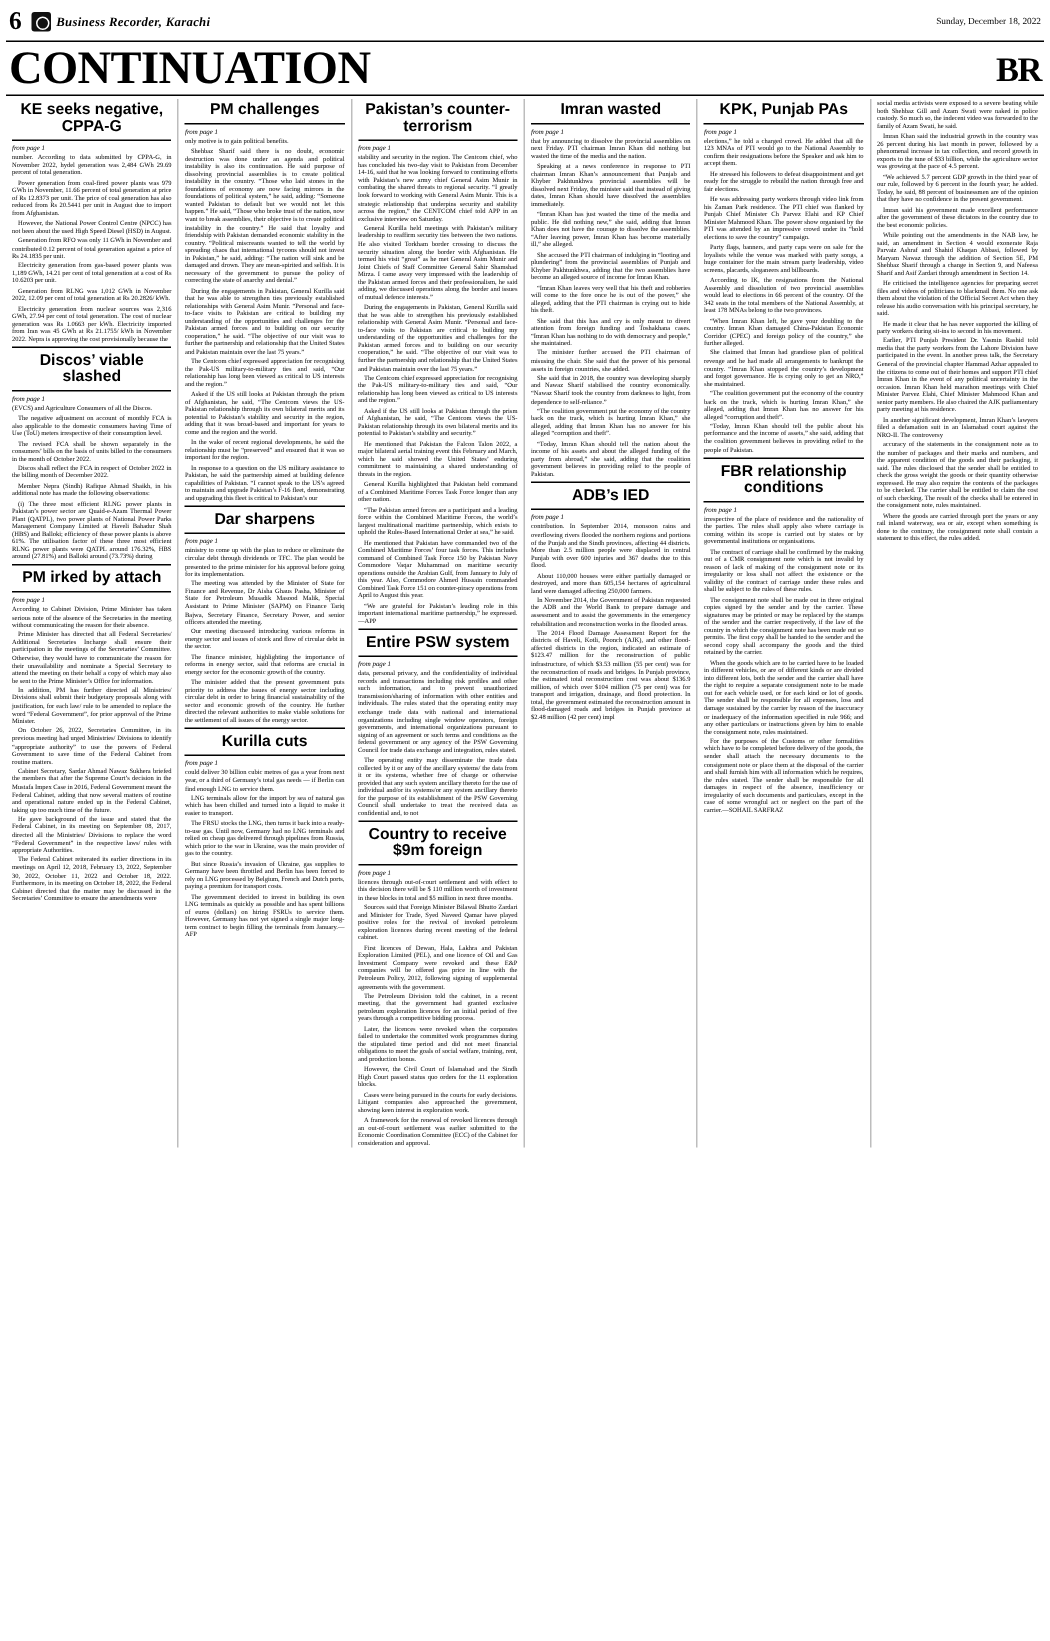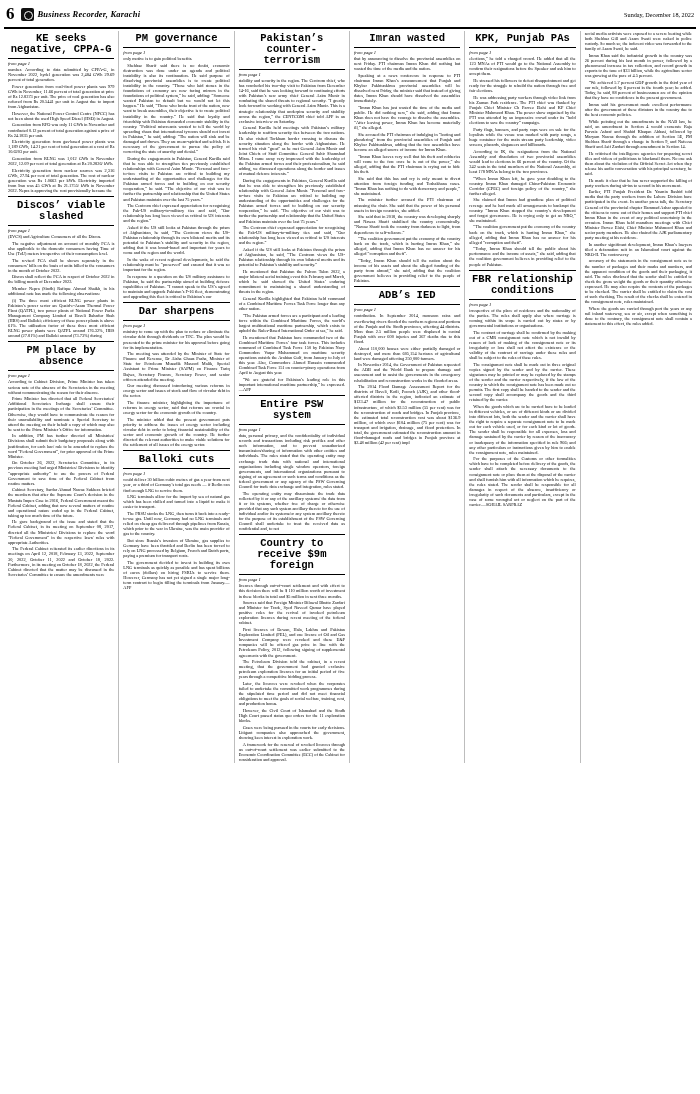--- a/index.html
+++ b/index.html
@@ -18,40 +18,44 @@
   
   .banner{display:flex;align-items:flex-end;justify-content:space-between;padding:0 6px;}
   .banner h1{font-family:"Liberation Serif",serif;font-size:31px;line-height:32px;margin:1px 0 2px 0;font-weight:bold;letter-spacing:-.4px;}
   .banner .br{font-size:23px;font-weight:bold;letter-spacing:-1px;margin-bottom:3px;}
   .rule-heavy{border-top:1.4px solid #000;margin:0 4px;}
 
   
   .grid{display:flex;padding:2px 4px 6px 4px;gap:0;}
   .col{width:16.666%;box-sizing:border-box;padding:0 4px;border-right:.5px solid #bdbdbd;}
   .col:last-child{border-right:none;}
-  h2.headline{font-family:Liberation Mono, monospace;font-weight:bold;font-size:10.5px;line-height:11px;margin:2px 0 3px 0;text-align:center;}
+  h2.headline{font-family:Liberation Sans, sans-serif;font-weight:bold;font-size:10.5px;line-height:11px;margin:2px 0 3px 0;text-align:center;}
   .hl-rule{border-top:.6px solid #000;margin:0 0 2px 0;}
   .from{font-size:4.6px;font-style:italic;margin:2px 0 1px 0;}
   p.body{font-size:4.35px;line-height:5.1px;text-align:justify;margin:0 0 1.5px 0;text-indent:4px;hyphens:auto;}
   p.body.first{text-indent:0;}
   .col-sep{border-top:.6px solid #000;margin:3px 0;}
 </style>
 </head>
 <body>
 
 <div class="page">
 
   <div class="masthead">
     <div class="mast-num">6</div>
     <div class="mast-logo"></div>
     <div class="mast-title">Business Recorder, Karachi</div>
     <div class="mast-date">Sunday, December 18, 2022</div>
   </div>
   <div class="rule-top"></div>
 
+  <div class="banner">
+    <h1>CONTINUATION</h1>
+    <div class="br">BR</div>
+  </div>
   <div class="rule-heavy"></div>
 
   <div class="grid">
 
     <div class="col">
       <h2 class="headline">KE seeks negative, CPPA-G</h2>
       <div class="hl-rule"></div>
       <div class="from">from page 1</div>
       <p class="body first">number. According to data submitted by CPPA-G, in November 2022, hydel generation was 2,484 GWh 29.69 percent of total generation.</p>
       <p class="body">Power generation from coal-fired power plants was 979 GWh in November, 11.66 percent of total generation at price of Rs 12.8373 per unit. The price of coal generation has also reduced from Rs 20.5441 per unit in August due to import from Afghanistan.</p>
@@ -67,35 +71,35 @@
       <div class="hl-rule"></div>
       <div class="from">from page 1</div>
       <p class="body first">(EVCS) and Agriculture Consumers of all the Discos.</p>
       <p class="body">The negative adjustment on account of monthly FCA is also applicable to the domestic consumers having Time of Use (ToU) meters irrespective of their consumption level.</p>
       <p class="body">The revised FCA shall be shown separately in the consumers’ bills on the basis of units billed to the consumers in the month of October 2022.</p>
       <p class="body">Discos shall reflect the FCA in respect of October 2022 in the billing month of December 2022.</p>
       <p class="body">Member Nepra (Sindh) Rafique Ahmad Shaikh, in his additional note has made the following observations:</p>
       <p class="body">(i) The three most efficient RLNG power plants in Pakistan’s power sector are Quaid-e-Azam Thermal Power Plant (QATPL), two power plants of National Power Parks Management Company Limited at Haveli Bahadur Shah (HBS) and Balloki; efficiency of these power plants is above 61%. The utilisation factor of these three most efficient RLNG power plants were QATPL around 176.32%, HBS around (27.81%) and Balloki around (73.73%) during</p>
 
       <div class="col-sep"></div>
-      <h2 class="headline">PM place by absence</h2>
+      <h2 class="headline">PM irked by attach</h2>
       <div class="hl-rule"></div>
       <div class="from">from page 1</div>
       <p class="body first">According to Cabinet Division, Prime Minister has taken serious note of the absence of the Secretaries in the meeting without communicating the reason for their absence.</p>
       <p class="body">Prime Minister has directed that all Federal Secretaries/ Additional Secretaries Incharge shall ensure their participation in the meetings of the Secretaries’ Committee. Otherwise, they would have to communicate the reason for their unavailability and nominate a Special Secretary to attend the meeting on their behalf a copy of which may also be sent to the Prime Minister’s Office for information.</p>
       <p class="body">In addition, PM has further directed all Ministries/ Divisions shall submit their budgetary proposals along with justification, for each law/ rule to be amended to replace the word “Federal Government”, for prior approval of the Prime Minister.</p>
       <p class="body">On October 26, 2022, Secretaries Committee, in its previous meeting had urged Ministries/ Divisions to identify “appropriate authority” to use the powers of Federal Government to save time of the Federal Cabinet from routine matters.</p>
       <p class="body">Cabinet Secretary, Sardar Ahmad Nawaz Sukhera briefed the members that after the Supreme Court’s decision in the Mustafa Impex Case in 2016, Federal Government meant the Federal Cabinet, adding that now several matters of routine and operational nature ended up in the Federal Cabinet, taking up too much time of the future.</p>
       <p class="body">He gave background of the issue and stated that the Federal Cabinet, in its meeting on September 08, 2017, directed all the Ministries/ Divisions to replace the word “Federal Government” in the respective laws/ rules with appropriate Authorities.</p>
       <p class="body">The Federal Cabinet reiterated its earlier directions in its meetings on April 12, 2018, February 13, 2022, September 30, 2022, October 11, 2022 and October 18, 2022. Furthermore, in its meeting on October 18, 2022, the Federal Cabinet directed that the matter may be discussed in the Secretaries’ Committee to ensure the amendments were</p>
       <p class="body"></p>
     </div>
 
     <div class="col">
-      <h2 class="headline">PM governance</h2>
+      <h2 class="headline">PM challenges</h2>
       <div class="hl-rule"></div>
       <div class="from">from page 1</div>
       <p class="body first">only motive is to gain political benefits.</p>
       <p class="body">Shehbaz Sharif said there is no doubt, economic destruction was done under an agenda and political instability is also its continuation. He said purpose of dissolving provincial assemblies is to create political instability in the country. “Those who laid stones in the foundations of economy are now facing mirrors in the foundations of political system,” he said, adding: “Someone wanted Pakistan to default but we would not let this happen.” He said, “Those who broke trust of the nation, now want to break assemblies, their objective is to create political instability in the country.” He said that loyalty and friendship with Pakistan demanded economic stability in the country. “Political miscreants wanted to tell the world by spreading chaos that international tycoons should not invest in Pakistan,” he said, adding: “The nation will sink and be damaged and drown. They are mean-spirited and selfish. It is necessary of the government to pursue the policy of correcting the state of anarchy and denial.”</p>
       <p class="body">During the engagements in Pakistan, General Kurilla said that he was able to strengthen ties previously established relationships with General Asim Munir. “Personal and face-to-face visits to Pakistan are critical to building my understanding of the opportunities and challenges for the Pakistan armed forces and to building on our security cooperation,” he said. “The objective of our visit was to further the partnership and relationship that the United States and Pakistan maintain over the last 75 years.”</p>
       <p class="body">The Centcom chief expressed appreciation for recognising the Pak-US military-to-military ties and said, “Our relationship has long been viewed as critical to US interests and the region.”</p>
       <p class="body">Asked if the US still looks at Pakistan through the prism of Afghanistan, he said, “The Centcom views the US-Pakistan relationship through its own bilateral merits and its potential to Pakistan’s stability and security in the region, adding that it was broad-based and important for years to come and the region and the world.</p>
       <p class="body">In the wake of recent regional developments, he said the relationship must be “preserved” and ensured that it was so important for the region.</p>
       <p class="body">In response to a question on the US military assistance to Pakistan, he said the partnership aimed at building defence capabilities of Pakistan. “I cannot speak to the US’s agreed to maintain and upgrade Pakistan’s F-16 fleet, demonstrating and upgrading this fleet is critical to Pakistan’s our</p>
       <p class="body"></p>
@@ -105,21 +109,21 @@
       <div class="hl-rule"></div>
       <div class="from">from page 1</div>
       <p class="body first">ministry to come up with the plan to reduce or eliminate the circular debt through dividends or TFC. The plan would be presented to the prime minister for his approval before going for its implementation.</p>
       <p class="body">The meeting was attended by the Minister of State for Finance and Revenue, Dr Aisha Ghaus Pasha, Minister of State for Petroleum Musadik Masood Malik, Special Assistant to Prime Minister (SAPM) on Finance Tariq Bajwa, Secretary Finance, Secretary Power, and senior officers attended the meeting.</p>
       <p class="body">Our meeting discussed introducing various reforms in energy sector and issues of stock and flow of circular debt in the sector.</p>
       <p class="body">The finance minister, highlighting the importance of reforms in energy sector, said that reforms are crucial in energy sector for the economic growth of the country.</p>
       <p class="body">The minister added that the present government puts priority to address the issues of energy sector including circular debt in order to bring financial sustainability of the sector and economic growth of the country. He further directed the relevant authorities to make viable solutions for the settlement of all issues of the energy sector.</p>
       <p class="body"></p>
 
       <div class="col-sep"></div>
-      <h2 class="headline">Balloki cuts</h2>
+      <h2 class="headline">Kurilla cuts</h2>
       <div class="hl-rule"></div>
       <div class="from">from page 1</div>
       <p class="body first">could deliver 30 billion cubic metres of gas a year from next year, or a third of Germany’s total gas needs — if Berlin can find enough LNG to service them.</p>
       <p class="body">LNG terminals allow for the import by sea of natural gas which has been chilled and turned into a liquid to make it easier to transport.</p>
       <p class="body">The FRSU stocks the LNG, then turns it back into a ready-to-use gas. Until now, Germany had no LNG terminals and relied on cheap gas delivered through pipelines from Russia, which prior to the war in Ukraine, was the main provider of gas to the country.</p>
       <p class="body">But since Russia’s invasion of Ukraine, gas supplies to Germany have been throttled and Berlin has been forced to rely on LNG processed by Belgium, French and Dutch ports, paying a premium for transport costs.</p>
       <p class="body">The government decided to invest in building its own LNG terminals as quickly as possible and has spent billions of euros (dollars) on hiring FSRUs to service them. However, Germany has not yet signed a single major long-term contract to begin filling the terminals from January.—AFP</p>
     </div>
 
     <div class="col">

